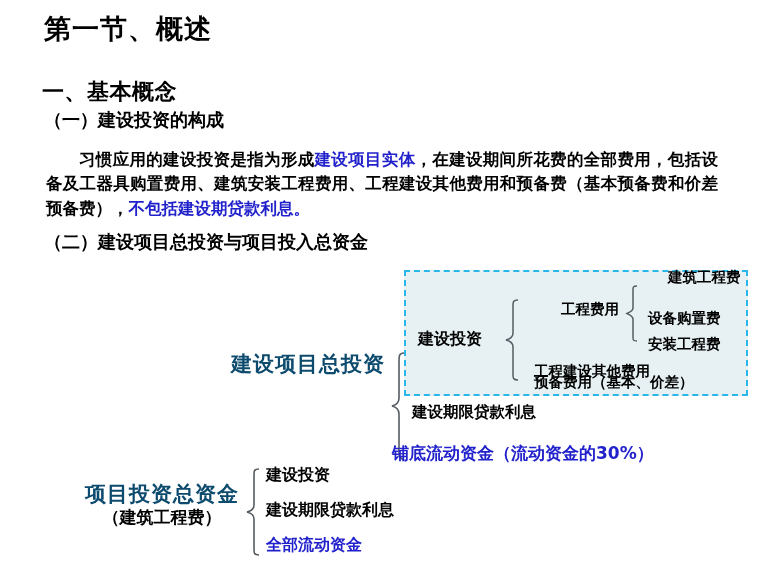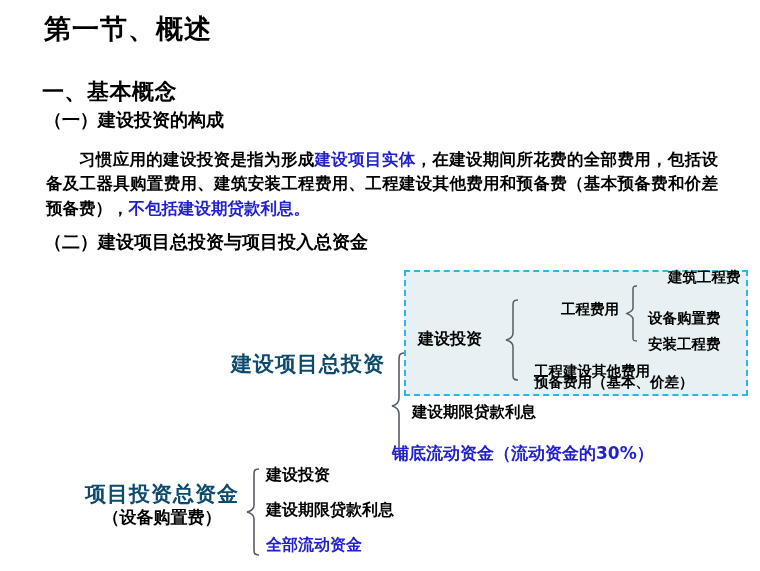--- a/index.html
+++ b/index.html
@@ -173,21 +173,21 @@
 </div>
 
 <div class="node" style="left:648px; top:270px;margin-left:20px;">建筑工程费</div>
 
 <div class="node" style="left:648px; top:311px;">设备购置费</div>
 
 <div class="node" style="left:648px; top:337px;">安装工程费</div>
 
 <div class="big-label" style="left:78px; top:482px; width:168px;">
   <span class="main">项目投资总资金</span>
-  <span class="sub">（设备购置费）</span>
+  <span class="sub">（建筑工程费）</span>
 </div>
 
 <div class="brace" style="left:246px; top:468px;">
   <svg width="16" height="88" viewBox="0 0 16 88">
     <path d="M13 1 C8 1 8 3 8 7 L8 37 C8 41 5 43 1 44 C5 45 8 47 8 51 L8 81 C8 85 8 87 13 87" fill="none" stroke="#555c63" stroke-width="1.6"></path>
   </svg>
 </div>
 
 <div class="node" style="left:266px; top:466px; font-size:16px;">建设投资</div>
 

